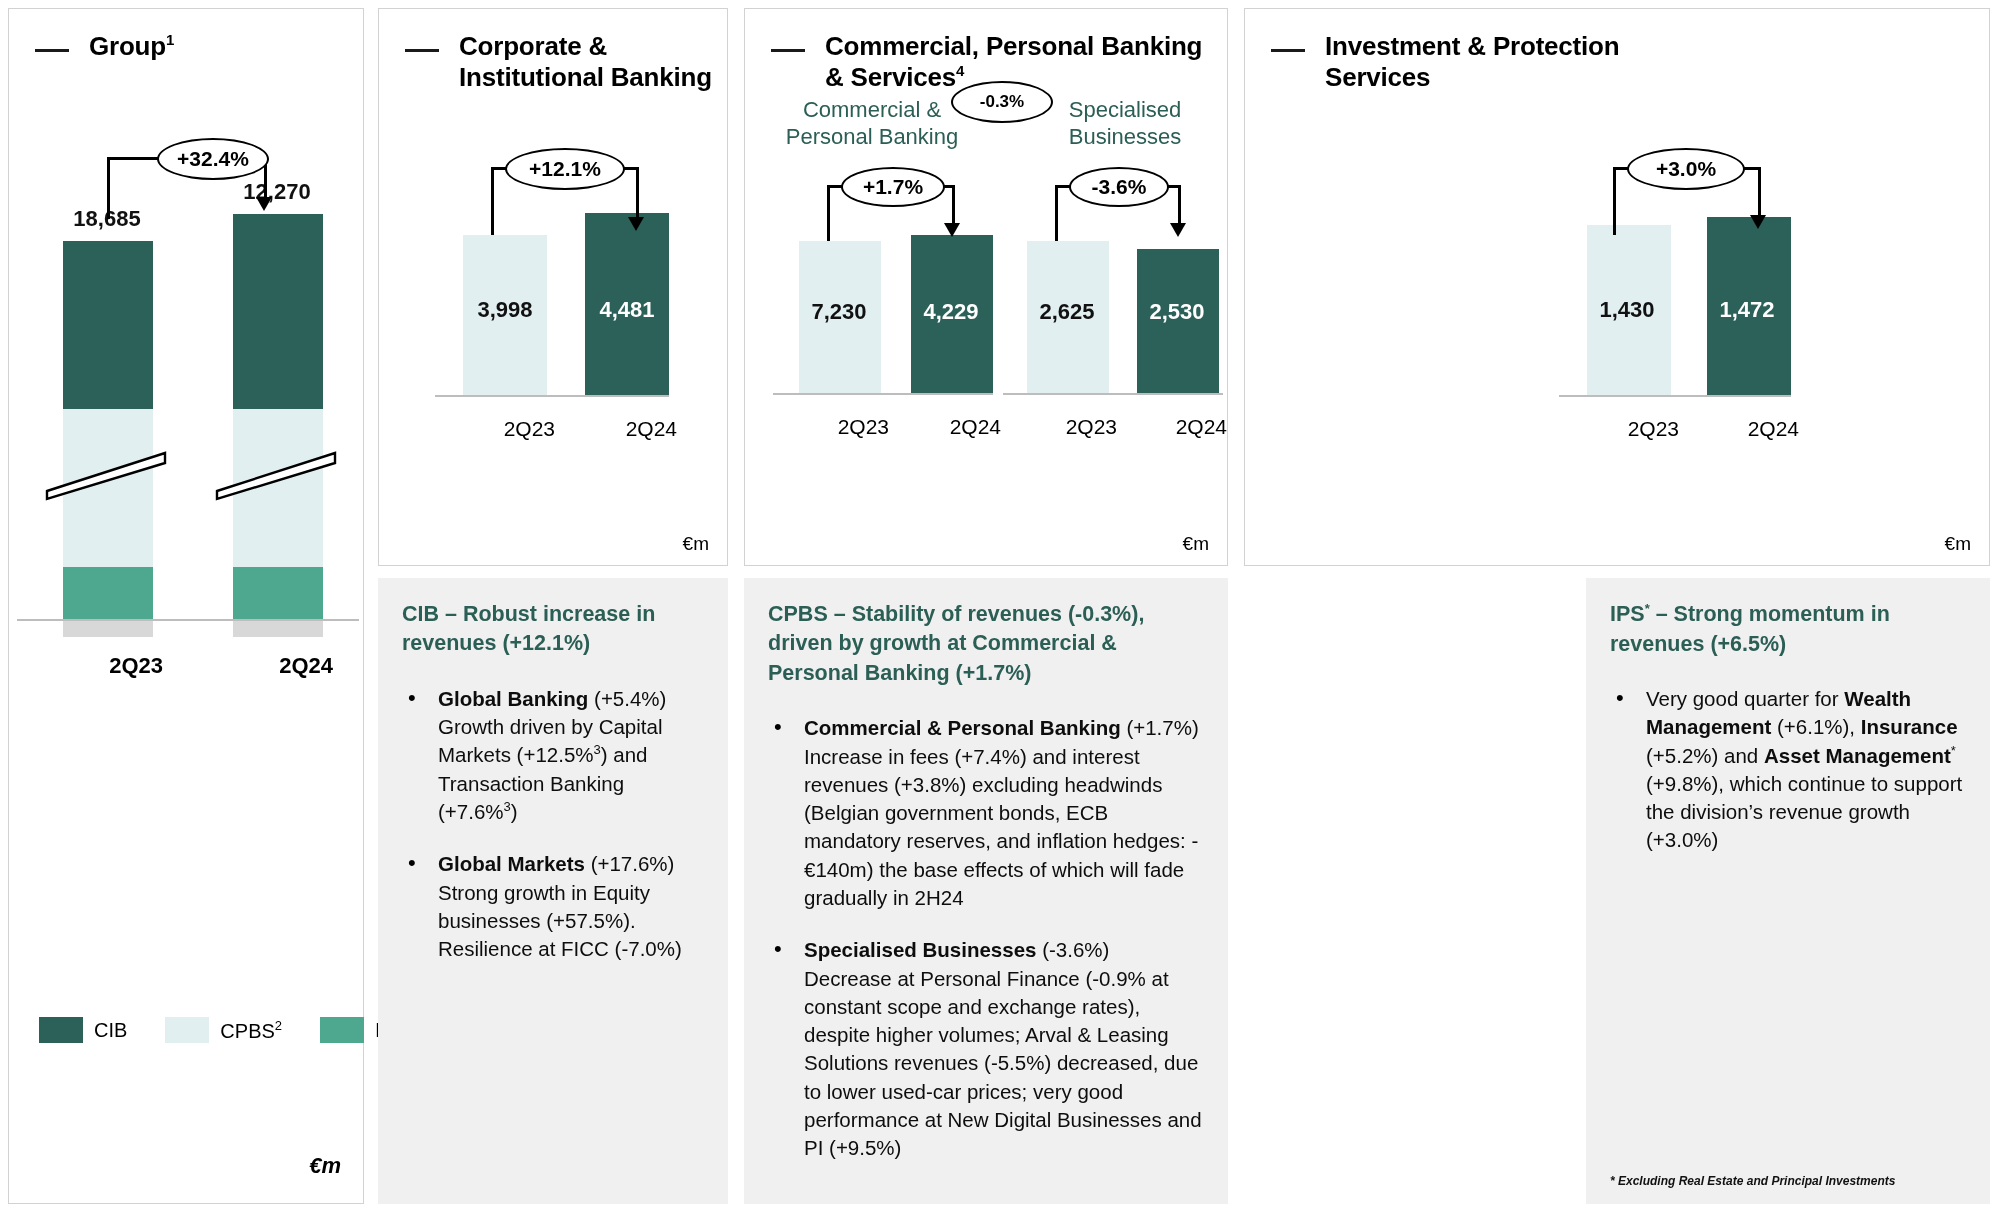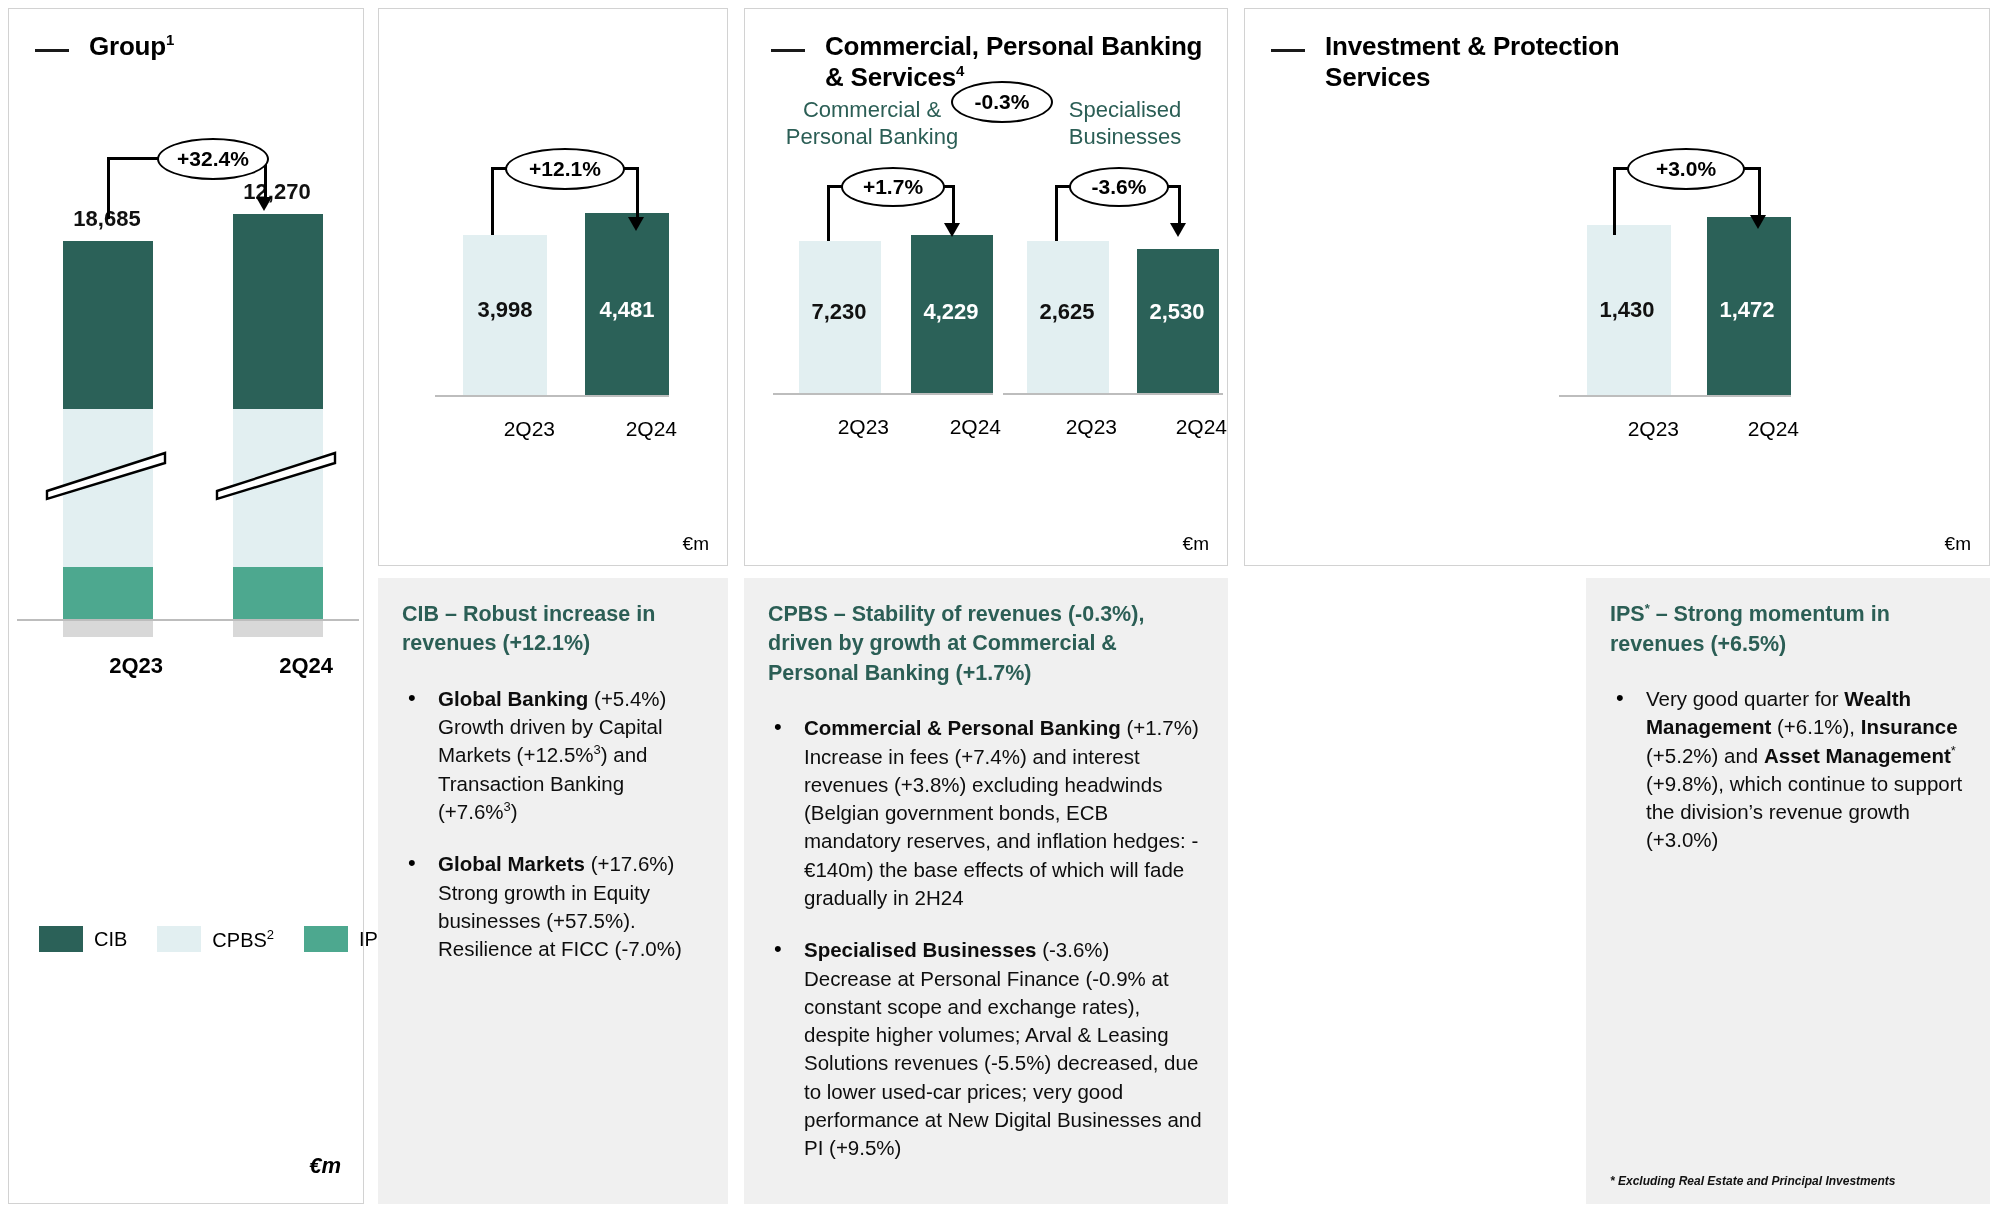--- a/index.html
+++ b/index.html
@@ -133,21 +133,21 @@
     border-radius: 50%;
     background: #fff;
     display: flex;
     align-items: center;
     justify-content: center;
     font-size: 21px;
     font-weight: bold;
     color: #000;
     z-index: 6;
   }
-  .callout.small { font-size: 21px; }
+  .callout.small { font-size: 17px; }
 
   .brk { position: absolute; z-index: 4; }
   .brk .v, .brk .h { position: absolute; background: #000; }
   .brk .v { width: 2.6px; }
   .brk .h { height: 2.6px; }
   .arrow-head {
     position: absolute;
     width: 0; height: 0;
     border-left: 8.5px solid transparent;
     border-right: 8.5px solid transparent;
@@ -220,21 +220,21 @@
       <svg class="brk-mark" style="left:208px; top:322px;" width="122" height="48" viewBox="0 0 122 48">
         <polygon points="0,40 118,2 118,12 0,48" fill="#ffffff" stroke="#000000" stroke-width="2.4"></polygon>
       </svg>
 
       <div class="axis-line" style="left:8px; bottom:228px; width:342px;"></div>
 
       <div class="axis-label bold" style="left:44px; bottom:170px; width:110px;">2Q23</div>
       <div class="axis-label bold" style="left:214px; bottom:170px; width:110px;">2Q24</div>
     </div>
 
-    <div class="legend" style="left:30px; top:917px;">
+    <div class="legend" style="left:30px; top:1008px;gap:8px;">
       <div class="legend-item">
         <span class="swatch" style="background:#2b6158;"></span>
         <span class="legend-label"><span>CIB</span></span>
       </div>
       <div class="legend-item">
         <span class="swatch" style="background:#e2eff1;"></span>
         <span class="legend-label"><span>CPBS</span><sup>2</sup></span>
       </div>
       <div class="legend-item">
         <span class="swatch" style="background:#4da88f;"></span>
@@ -243,20 +243,24 @@
       <div class="legend-item" style="margin-right:0;">
         <span class="swatch" style="background:#d8d8d8;"></span>
         <span class="legend-label"><span>CC</span><sup>5</sup></span>
       </div>
     </div>
 
     <div class="unit italic" style="right:22px; bottom:24px;">€m</div>
   </div>
 
   <div class="panel" style="left:378px; top:8px; width:350px; height:558px;">
+    <div class="panel-title">
+      <span class="dash"></span>
+      <h2 style="max-width:258px;"><span>Corporate &amp; Institutional Banking</span></h2>
+    </div>
 
     <div class="chart" style="left:0; top:130px; width:350px; height:300px;">
 
       <div class="brk" style="left:112px; top:28px; width:148px; height:68px;">
         <div class="v" style="left:0; top:0; height:68px;"></div>
         <div class="h" style="left:0; top:0; width:20px;"></div>
         <div class="h" style="left:128px; top:0; width:20px;"></div>
         <div class="v" style="left:145px; top:0; height:52px;"></div>
       </div>
       <div class="arrow-head" style="left:249px; top:78px;"></div>

